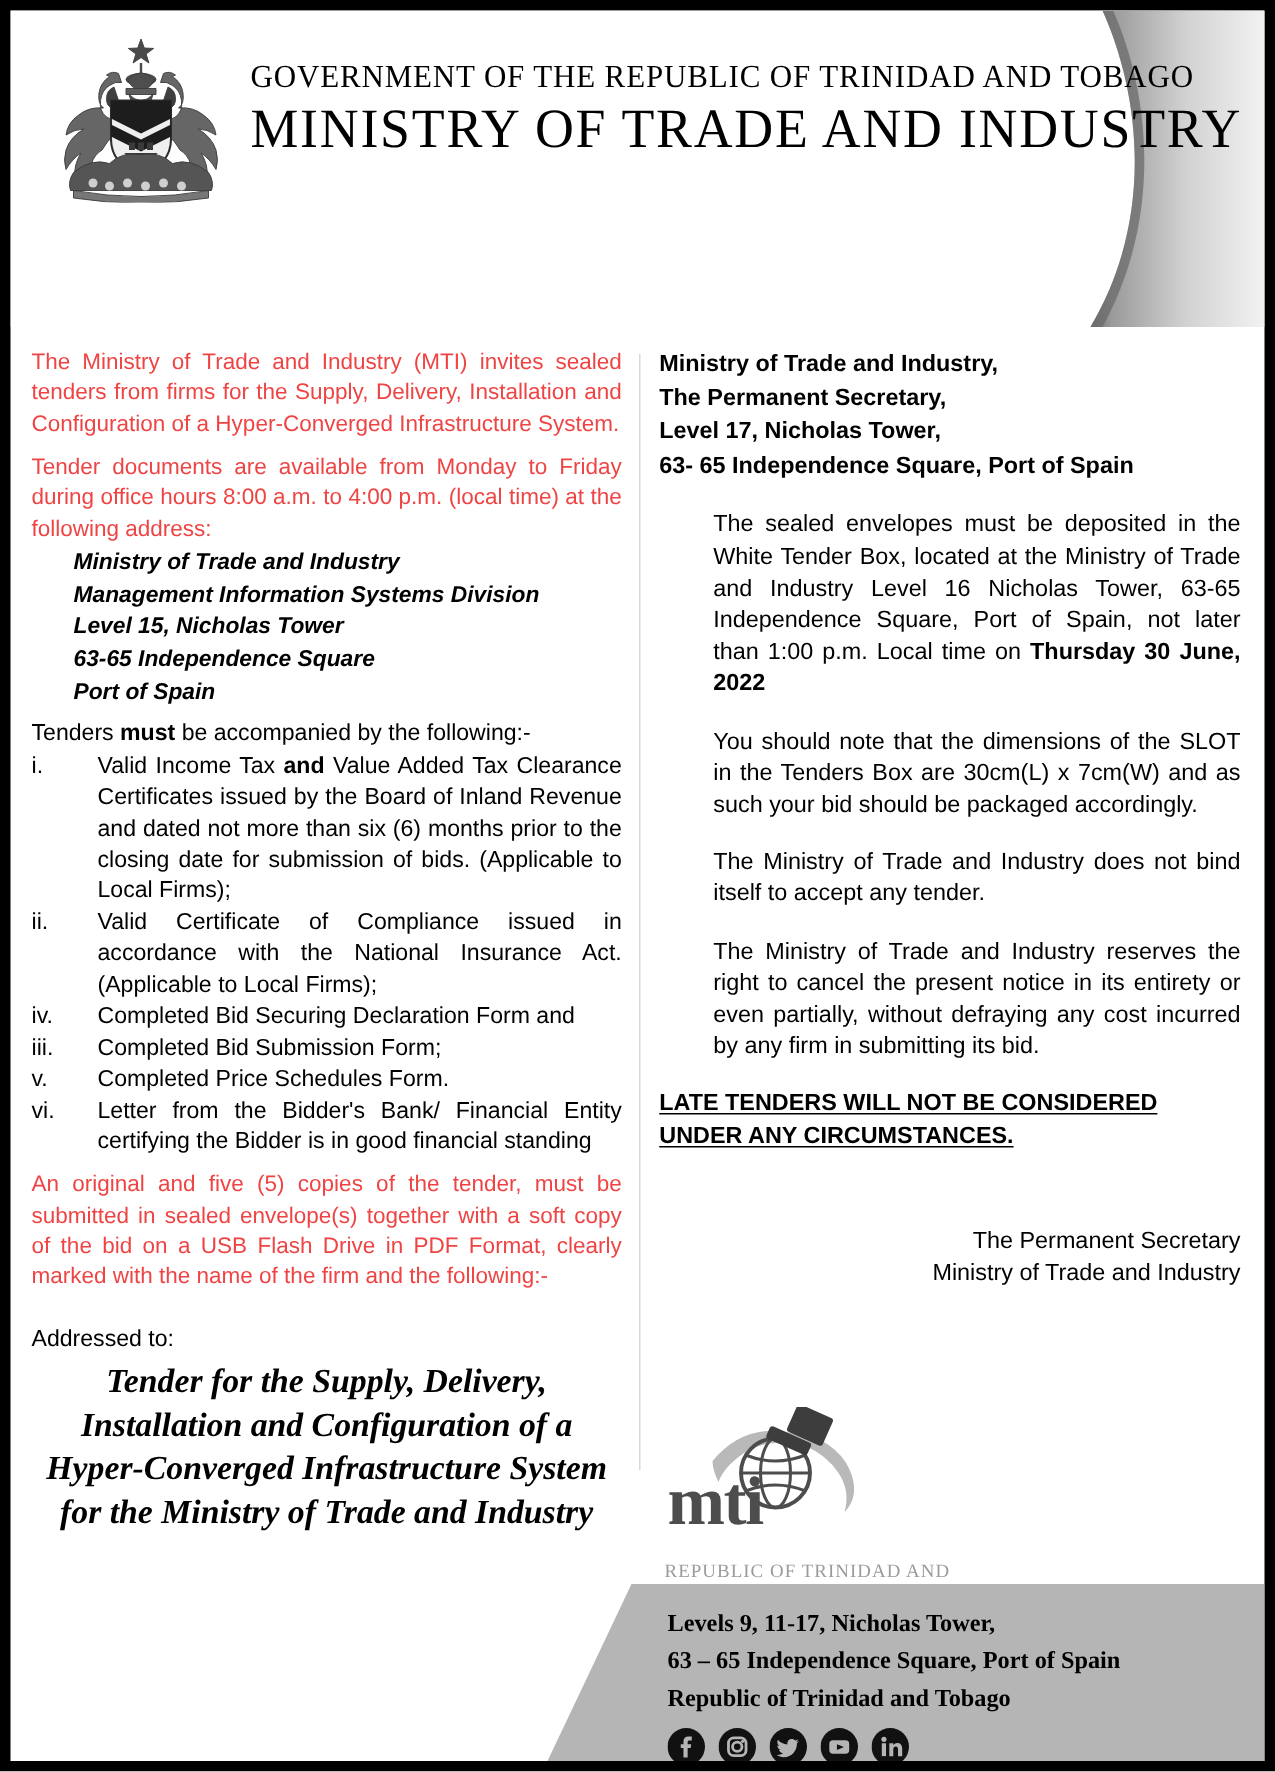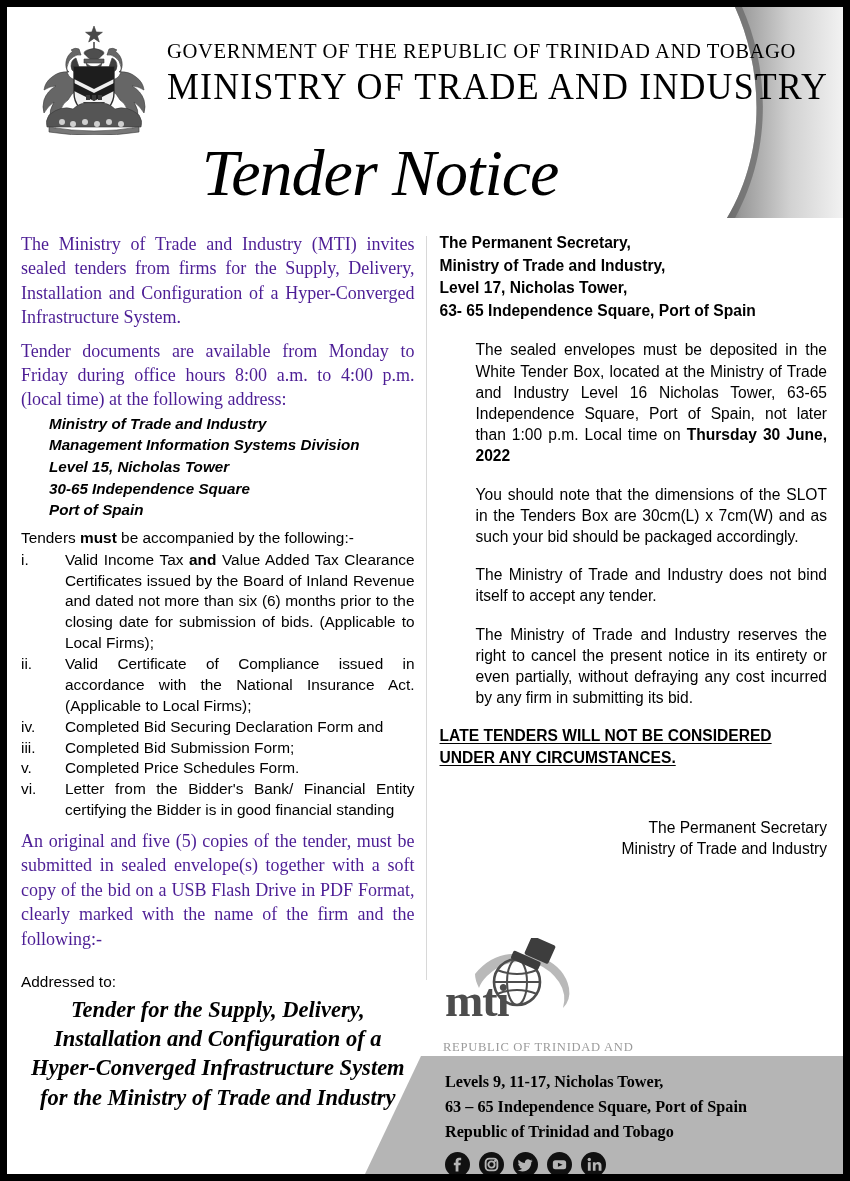--- a/index.html
+++ b/index.html
@@ -130,24 +130,24 @@
     margin-top: 4px;
     margin-bottom: 10px;
   }
 
   .col-right {
     width: 417px;
     padding: 0 16px 0 13px;
   }
 
   p.body-text {
-    font-family: Liberation Serif, serif;
-    font-size: 18px;
+    font-family: Liberation Sans, sans-serif;
+    font-size: 15px;
     line-height: 1.355;
-    color: #4c1d95;
+    color: #ef4444;
     text-align: justify;
     margin-bottom: 9px;
   }
 
   p.body-text.tight { margin-bottom: 0; }
 
   .addr-block {
     margin: 1px 0 7px 28px;
   }
 
@@ -404,37 +404,36 @@
             <circle cx="92" cy="101" r="3"></circle>
         </g>
       </g>
     </svg>
 
     <div class="header-titles">
       <div class="gov-line">GOVERNMENT OF THE REPUBLIC OF TRINIDAD AND TOBAGO</div>
       <div class="ministry-line">MINISTRY OF TRADE AND INDUSTRY</div>
     </div>
 
-    <div class="tender-notice">Tender Notice</div>
   </div>
 
 
   <div class="body-wrap">
 
     <div class="col col-left">
 
       <p class="body-text">The Ministry of Trade and Industry (MTI) invites sealed tenders from firms for the Supply, Delivery, Installation and Configuration of a Hyper-Converged Infrastructure System.</p>
 
       <p class="body-text tight">Tender documents are available from Monday to Friday during office hours 8:00 a.m. to 4:00 p.m. (local time) at the following address:</p>
 
       <div class="addr-block">
         <div class="addr-line">Ministry of Trade and Industry</div>
         <div class="addr-line">Management Information Systems Division</div>
         <div class="addr-line">Level 15, Nicholas Tower</div>
-        <div class="addr-line">30-65 Independence Square</div>
+        <div class="addr-line">63-65 Independence Square</div>
         <div class="addr-line">Port of Spain</div>
       </div>
 
       <div class="must-line"><span>Tenders </span><b>must</b><span> be accompanied by the following:-</span></div>
 
       <ol class="roman-list">
         <li><span class="marker">i.</span><span>Valid Income Tax </span><b>and</b><span> Value Added Tax Clearance Certificates issued by the Board of Inland Revenue and dated not more than six (6) months prior to the closing date for submission of bids. (Applicable to Local Firms);</span></li>
         <li><span class="marker">ii.</span><span>Valid Certificate of Compliance issued in accordance with the National Insurance Act. (Applicable to Local Firms);</span></li>
         <li><span class="marker">iv.</span><span>Completed Bid Securing Declaration Form and</span></li>
         <li><span class="marker">iii.</span><span>Completed Bid Submission Form;</span></li>
@@ -447,22 +446,22 @@
       <div class="addressed-to">Addressed to:</div>
 
       <div class="tender-for">Tender for the Supply, Delivery, Installation and Configuration of a Hyper-Converged Infrastructure System for the Ministry of Trade and Industry</div>
     </div>
 
     <div class="col-divider"></div>
 
     <div class="col col-right">
 
       <div class="ps-block">
+        <div class="ps-line">Ministry of Trade and Industry,</div>
         <div class="ps-line">The Permanent Secretary,</div>
-        <div class="ps-line">Ministry of Trade and Industry,</div>
         <div class="ps-line">Level 17, Nicholas Tower,</div>
         <div class="ps-line">63- 65 Independence Square, Port of Spain</div>
       </div>
 
       <p class="right-text"><span>The sealed envelopes must be deposited in the White Tender Box, located at the Ministry of Trade and Industry Level 16 Nicholas Tower, 63-65 Independence Square, Port of Spain, not later than 1:00 p.m. Local time on </span><b>Thursday 30 June, 2022</b></p>
 
       <p class="right-text">You should note that the dimensions of the SLOT in the Tenders Box are 30cm(L) x 7cm(W) and as such your bid should be packaged accordingly.</p>
 
       <p class="right-text">The Ministry of Trade and Industry does not bind itself to accept any tender.</p>
 

